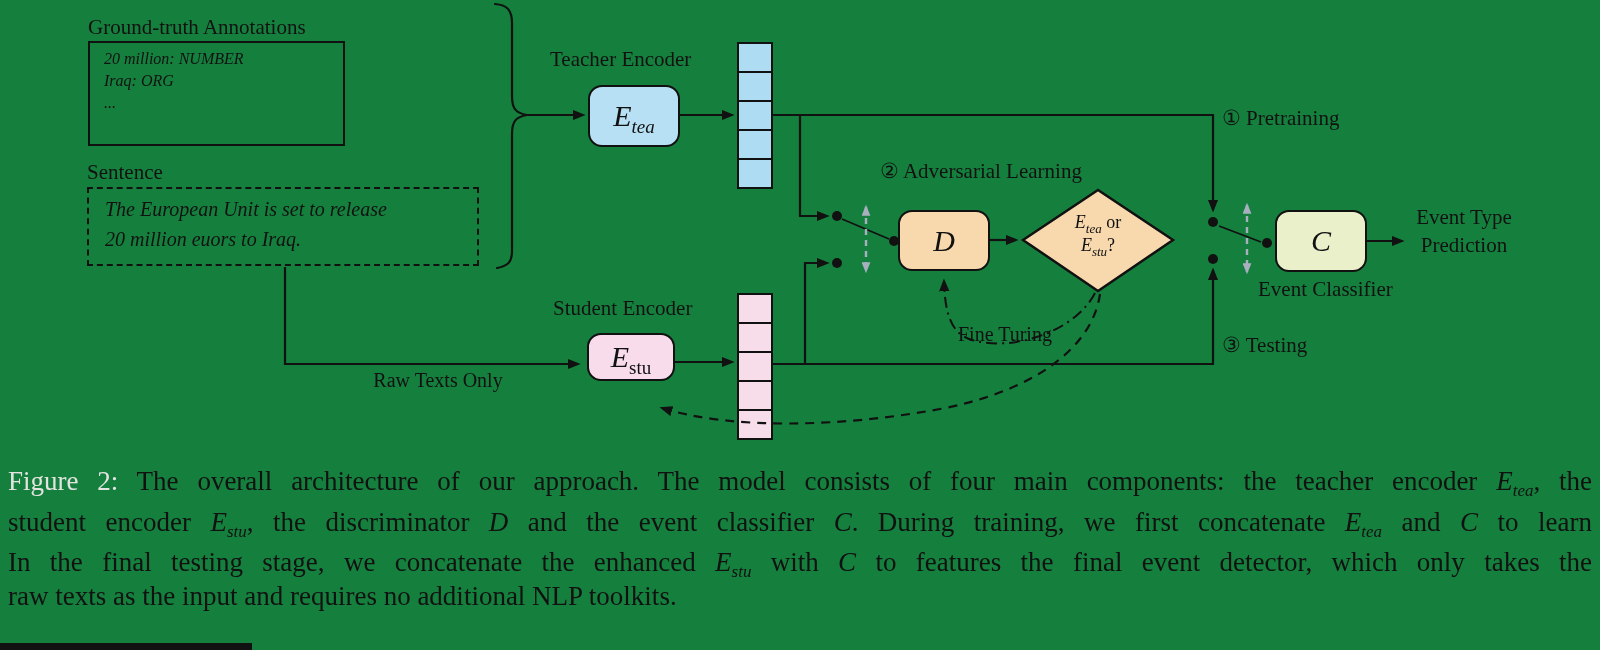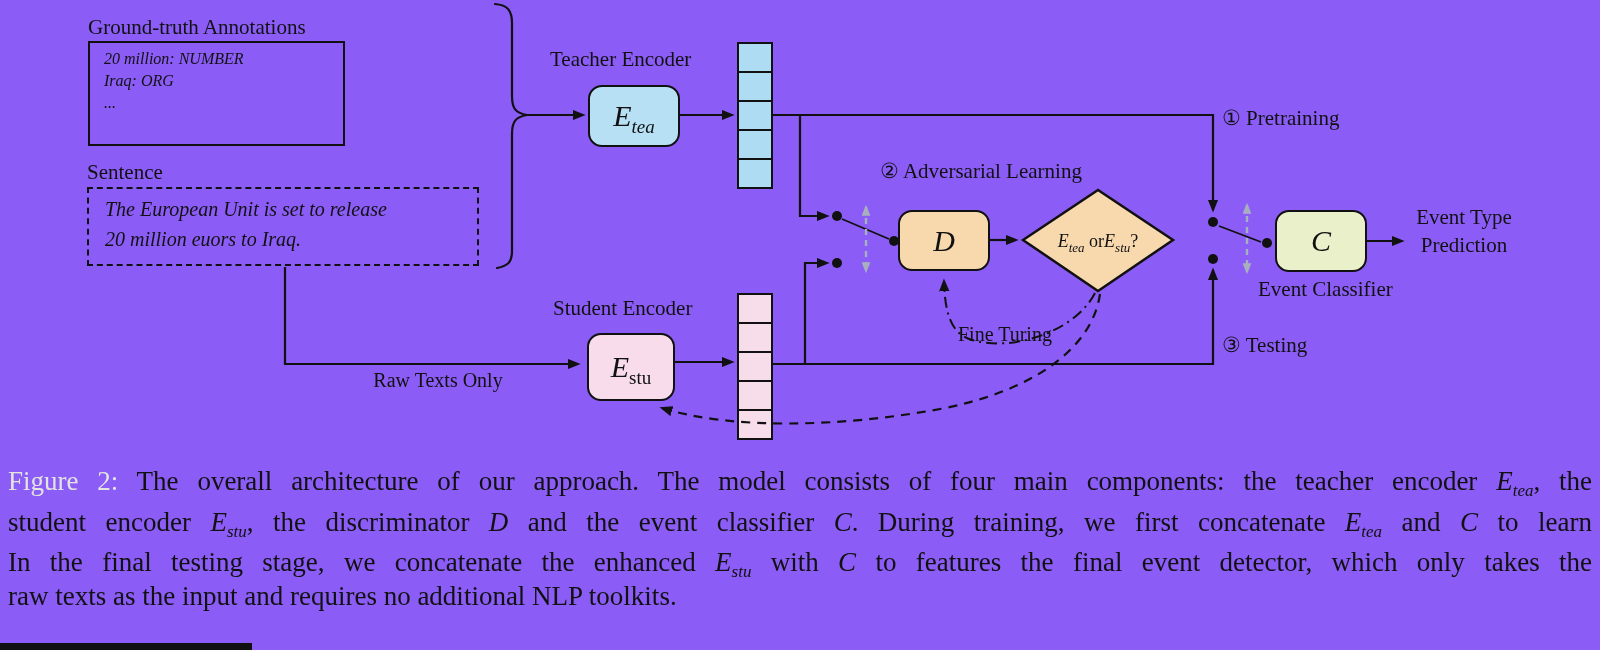--- a/index.html
+++ b/index.html
@@ -1,36 +1,36 @@
 <!DOCTYPE html>
 <html><head>
 <meta charset="utf-8">
 <style>
   html,body{margin:0;padding:0;background:#fff;}
-  .stage{position:relative;width:1600px;height:650px;background:#8b5cf6;overflow:hidden;
+  .stage{position:relative;width:1600px;height:650px;background:#15803d;overflow:hidden;
          font-family:"Liberation Serif",serif;color:#111;}
   .abs{position:absolute;}
   .lbl{font-size:21px;white-space:nowrap;}
   .small-lbl{font-size:20px;white-space:nowrap;}
 
   
   .gt-title{left:88px;top:15px;font-size:21px;}
   .gt-box{left:88px;top:41px;width:257px;height:105px;border:2.5px solid #111;box-sizing:border-box;}
   .gt-box .ln{font-style:italic;font-size:16px;line-height:22px;padding-left:14px;white-space:nowrap;}
   .gt-box .ln:first-child{padding-top:5px;}
   .sent-title{left:87px;top:160px;font-size:21px;}
   .sent-box{left:87px;top:187px;width:392px;height:79px;border:2.5px dashed #111;box-sizing:border-box;}
   .sent-box .ln{font-style:italic;font-size:20px;line-height:30px;padding-left:16px;white-space:nowrap;}
   .sent-box .ln:first-child{padding-top:5px;}
 
   
   .modbox{display:flex;align-items:center;justify-content:center;border:2.5px solid #111;
           border-radius:14px;box-sizing:border-box;z-index:1;font-family:Liberation Serif, serif;}
   .etea{left:588px;top:85px;width:92px;height:62px;background:#b7e0f4;}
-  .estu{left:587px;top:333px;width:88px;height:68px;background:#f8dcec;}
+  .estu{left:587px;top:333px;width:88px;height:48px;background:#f8dcec;}
   .dbox{left:898px;top:210px;width:92px;height:61px;background:#f8d9ae;}
   .cbox{left:1275px;top:210px;width:92px;height:62px;background:#eaf0ca;}
   .sym{font-size:30px;line-height:30px;}
   .sym sub{font-size:19px;}
 
   
   .vec{display:flex;flex-direction:column;border:2.5px solid #111;box-sizing:border-box;z-index:1;}
   .vec > div{flex:1;border-top:2.5px solid #111;}
   .vec > div:first-child{border-top:none;}
   .vec-tea{left:737px;top:42px;width:36px;height:147px;}
@@ -41,21 +41,21 @@
   
   .teacher-lbl{left:550px;top:47px;}
   .student-lbl{left:553px;top:296px;}
   .raw-lbl{left:348px;top:369px;width:180px;text-align:center;}
   .stage1-lbl{left:1222px;top:106px;}
   .stage2-lbl{left:880px;top:159px;}
   .stage3-lbl{left:1222px;top:333px;}
   .fine-lbl{left:958px;top:323px;font-size:20px;}
   .evclass-lbl{left:1258px;top:277px;}
   .evtype-lbl{left:1402px;top:203px;width:124px;text-align:center;font-size:21px;line-height:28px;}
-  .diamond-txt{left:1035px;top:201px;width:126px;height:80px;display:flex;flex-direction:row;
+  .diamond-txt{left:1035px;top:194px;width:126px;height:80px;display:flex;flex-direction:column;
                align-items:center;justify-content:center;font-size:18px;line-height:23px;z-index:3;}
   .diamond-txt sub{font-size:13px;}
 
   .seg-m{font-style:italic;}
   sub.seg-m,sub.seg-rm{line-height:0;}
   .seg-f{color:#e3e4e0;}
 
   
   .caption{left:8px;top:458px;width:1584px;font-size:27px;line-height:33.6px;}
   .cap-line{white-space:nowrap;}

